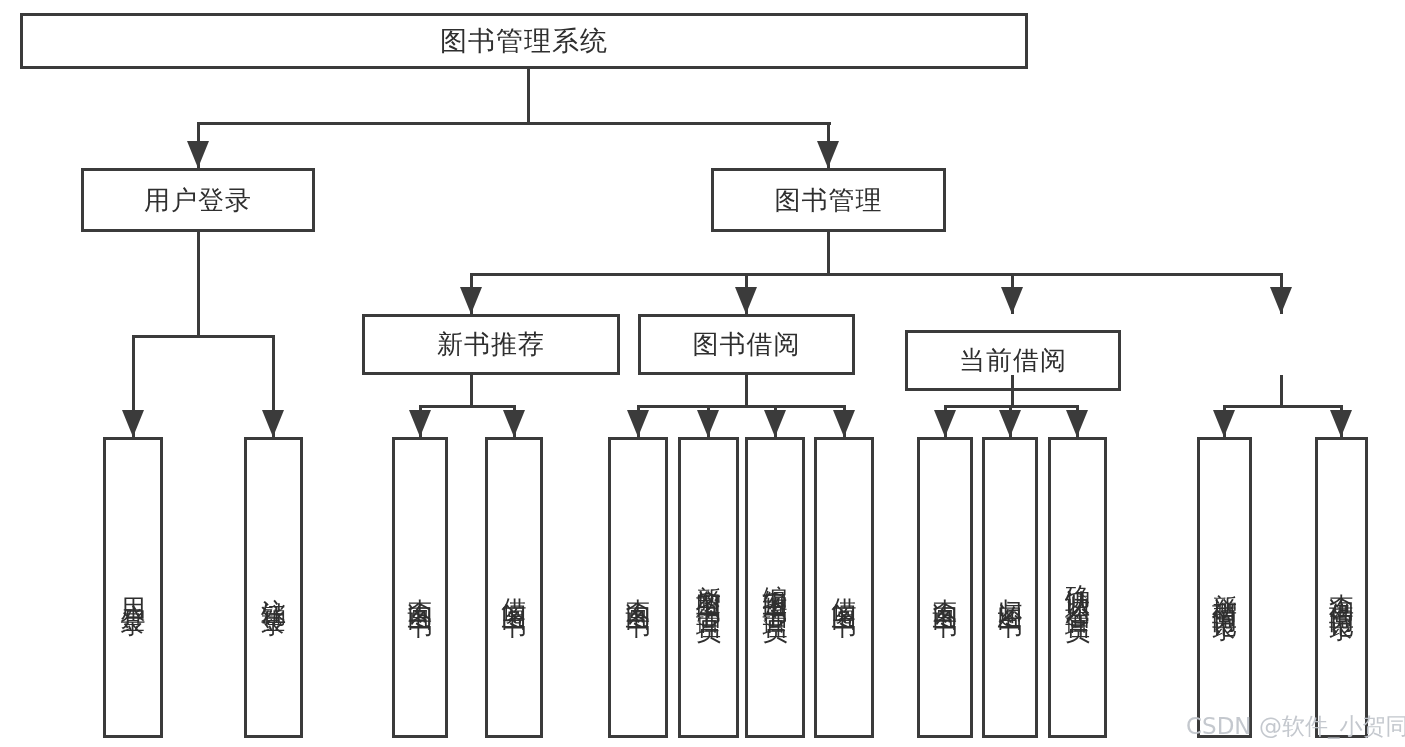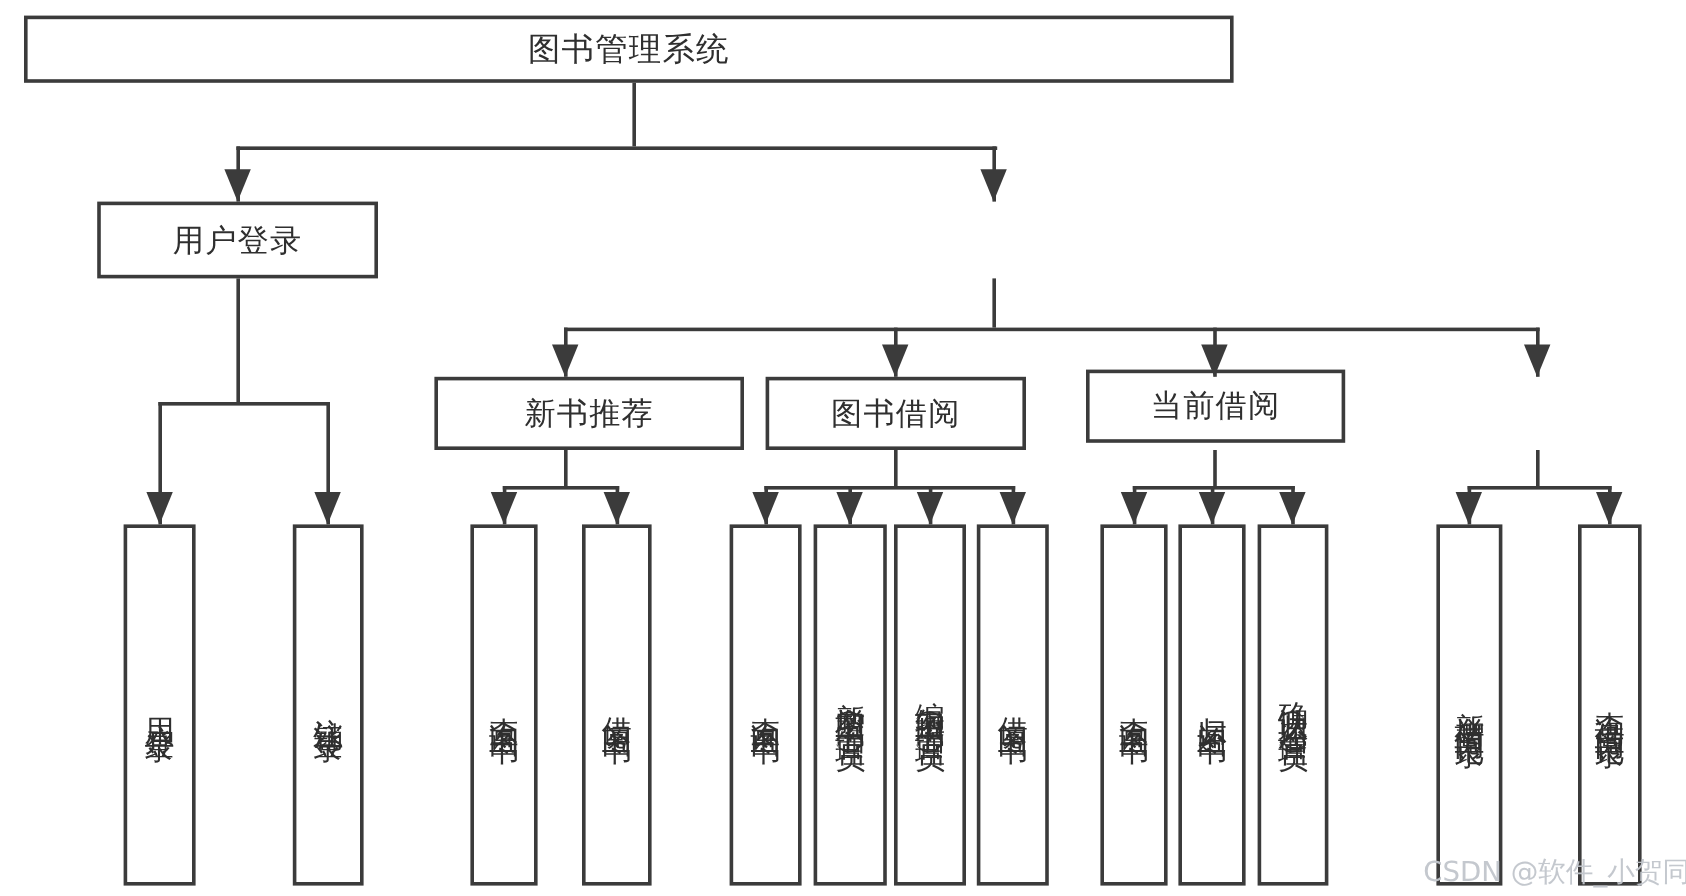--- a/index.html
+++ b/index.html
@@ -50,24 +50,25 @@
   }
 </style>
 </head>
 <body>
 
 <div id="canvas">
 
   <div class="box hnode root" style="left:20px;top:13px;width:1008px;height:56px">图书管理系统</div>
 
   <div class="box hnode" style="left:81px;top:168px;width:234px;height:64px">用户登录</div>
+  <div class="box hnode" style="left:711px;top:168px;width:235px;height:64px">图书管理</div>
 
   <div class="box hnode" style="left:362px;top:314px;width:258px;height:61px">新书推荐</div>
   <div class="box hnode" style="left:638px;top:314px;width:217px;height:61px">图书借阅</div>
-  <div class="box hnode" style="left:905px;top:308px;width:216px;height:61px">当前借阅</div>
+  <div class="box hnode" style="left:905px;top:330px;width:216px;height:61px">当前借阅</div>
 
   <div class="box leaf" style="left:103px;width:60px">
     <span class="vtext">用户登录</span>
   </div>
   <div class="box leaf" style="left:244px;width:59px">
     <span class="vtext">注销登录</span>
   </div>
 
   <div class="box leaf" style="left:392px;width:56px">
     <span class="vtext">查询图书</span>

